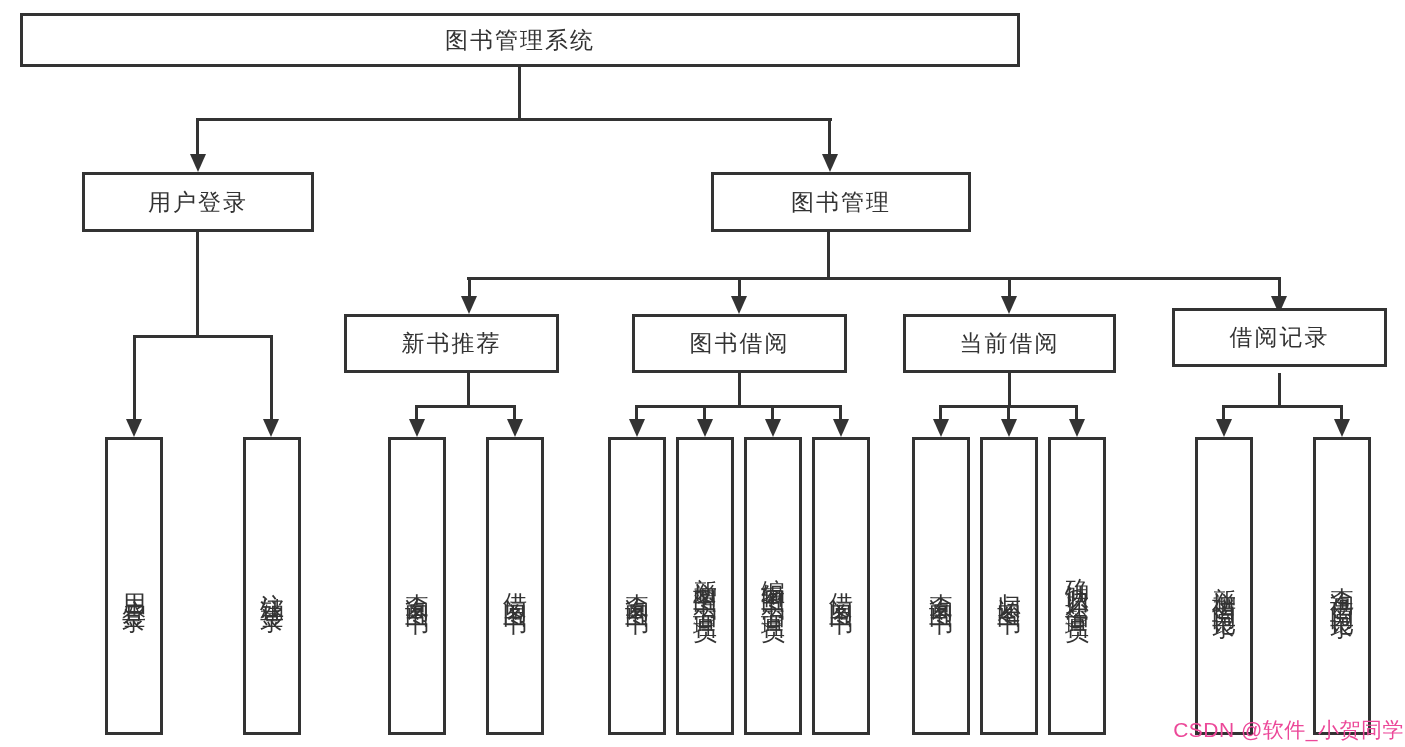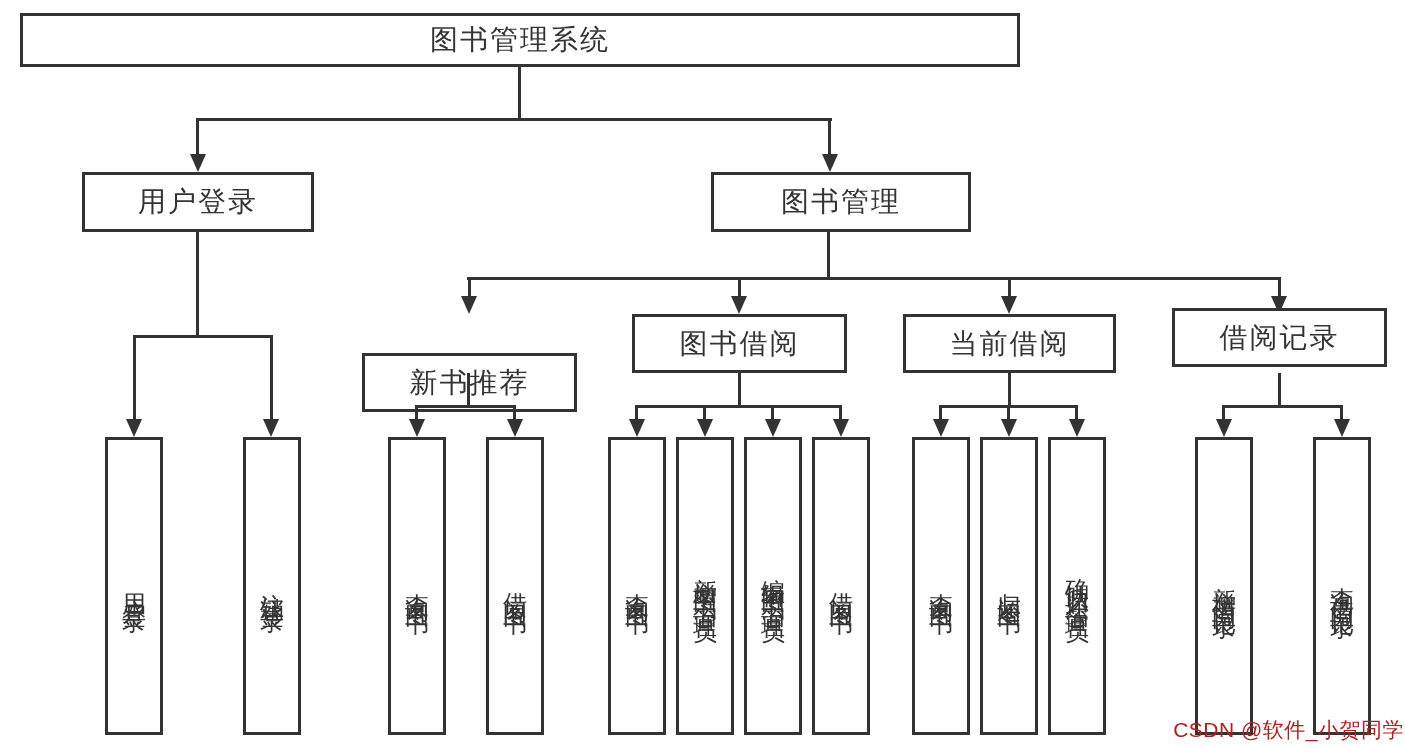--- a/index.html
+++ b/index.html
@@ -14,21 +14,21 @@
   .box {
     position: absolute;
     box-sizing: border-box;
     border: 3px solid #333333;
     background: #ffffff;
     display: flex;
     align-items: center;
     justify-content: center;
     color: #333333;
   }
-  .h-label { font-size: 28px; letter-spacing: 2px; white-space: nowrap; }
+  .h-label { font-size: 23px; letter-spacing: 2px; white-space: nowrap; }
   .leaf .v-label {
     writing-mode: vertical-rl;
     text-orientation: mixed;
     font-size: 24px;
     letter-spacing: 6px;
     line-height: 1;
     color: #333333;
   }
   .vl { position: absolute; width: 3px; background: #333333; }
   .hl { position: absolute; height: 3px; background: #333333; }
@@ -36,21 +36,21 @@
     position: absolute; width: 0; height: 0;
     border-left: 8px solid transparent;
     border-right: 8px solid transparent;
     border-top: 18px solid #333333;
   }
   .watermark {
     position: absolute;
     right: 1px;
     bottom: 3px;
     font-size: 21px;
-    color: #b91c1c;
+    color: #ec4899;
     letter-spacing: 0.5px;
     z-index: 10;
     white-space: nowrap;
   }
 </style>
 </head>
 <body>
 
 <div class="canvas">
 
@@ -83,21 +83,21 @@
   <div class="hl" style="left:467px;  top:277px; width:814px;"></div>
   <div class="vl" style="left:468px;  top:277px; height:21px;"></div>
   <div class="ar" style="left:461px;  top:296px;"></div>
   <div class="vl" style="left:738px;  top:277px; height:21px;"></div>
   <div class="ar" style="left:731px;  top:296px;"></div>
   <div class="vl" style="left:1008px; top:277px; height:21px;"></div>
   <div class="ar" style="left:1001px; top:296px;"></div>
   <div class="vl" style="left:1278px; top:277px; height:21px;"></div>
   <div class="ar" style="left:1271px; top:296px;"></div>
 
-  <div class="box" style="left:362px;  top:314px; width:215px; height:59px;margin-top:39px;">
+  <div class="box" style="left:344px;  top:314px; width:215px; height:59px;">
     <span class="h-label">新书推荐</span>
   </div>
   <div class="box" style="left:632px;  top:314px; width:215px; height:59px;">
     <span class="h-label">图书借阅</span>
   </div>
   <div class="box" style="left:903px;  top:314px; width:213px; height:59px;">
     <span class="h-label">当前借阅</span>
   </div>
   <div class="box" style="left:1172px; top:308px; width:215px; height:59px;">
     <span class="h-label">借阅记录</span>

